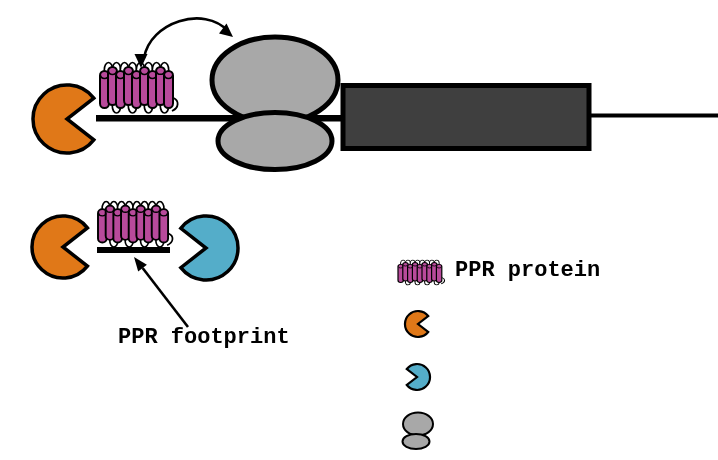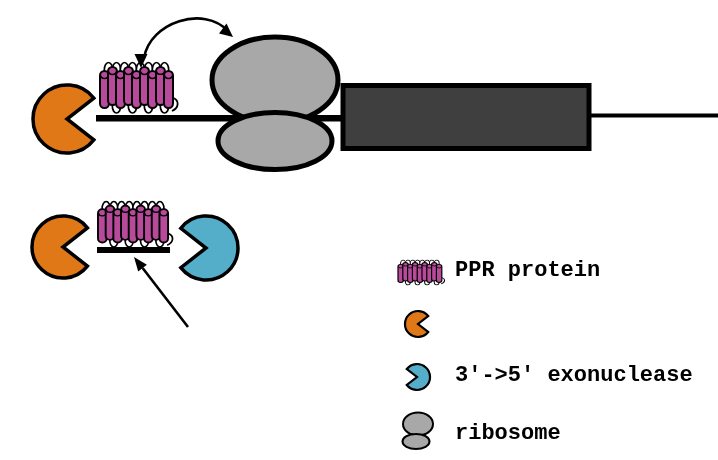--- a/index.html
+++ b/index.html
@@ -113,20 +113,19 @@
     <path class="pac-orange" stroke-width="2.2" d="M 428.2 316 A 13 13 0 1 0 428.2 332 L 418 324 Z"></path>
 
     <path class="pac-blue" stroke-width="2.2" d="M 406.8 369 A 13 13 0 1 1 406.8 385 L 417 377 Z"></path>
 
     <g>
       <ellipse class="ribo" cx="418" cy="424" rx="15" ry="11.5" stroke-width="2"></ellipse>
       <ellipse class="ribo" cx="416" cy="441.5" rx="13.5" ry="7.5" stroke-width="2"></ellipse>
     </g>
   </svg>
 
+  <div class="label" style="left:118px;top:327px;">PPR footprint</div>
 
   <div class="label" style="left:455px;top:260px;">PPR protein</div>
 
 
-  <div class="label" style="left:455px;top:365px;">3'-&gt;5' exonuclease</div>
 
-  <div class="label" style="left:455px;top:423px;">ribosome</div>
 </div>
 
 </body></html>

